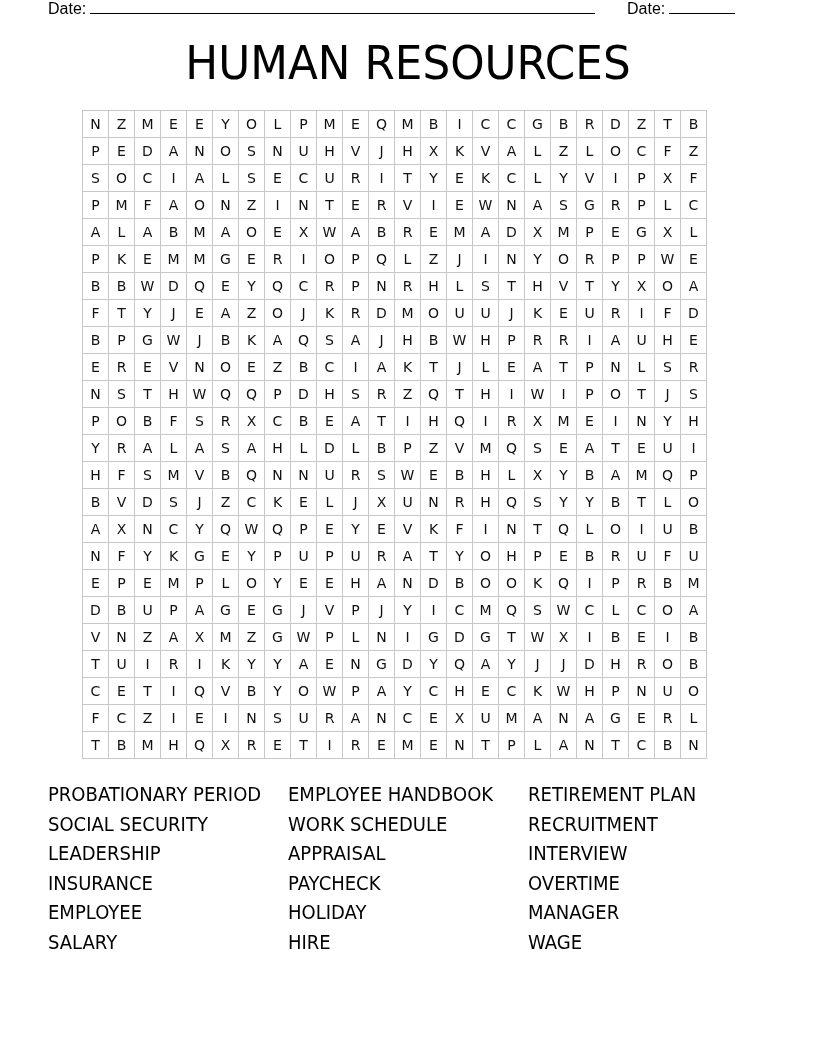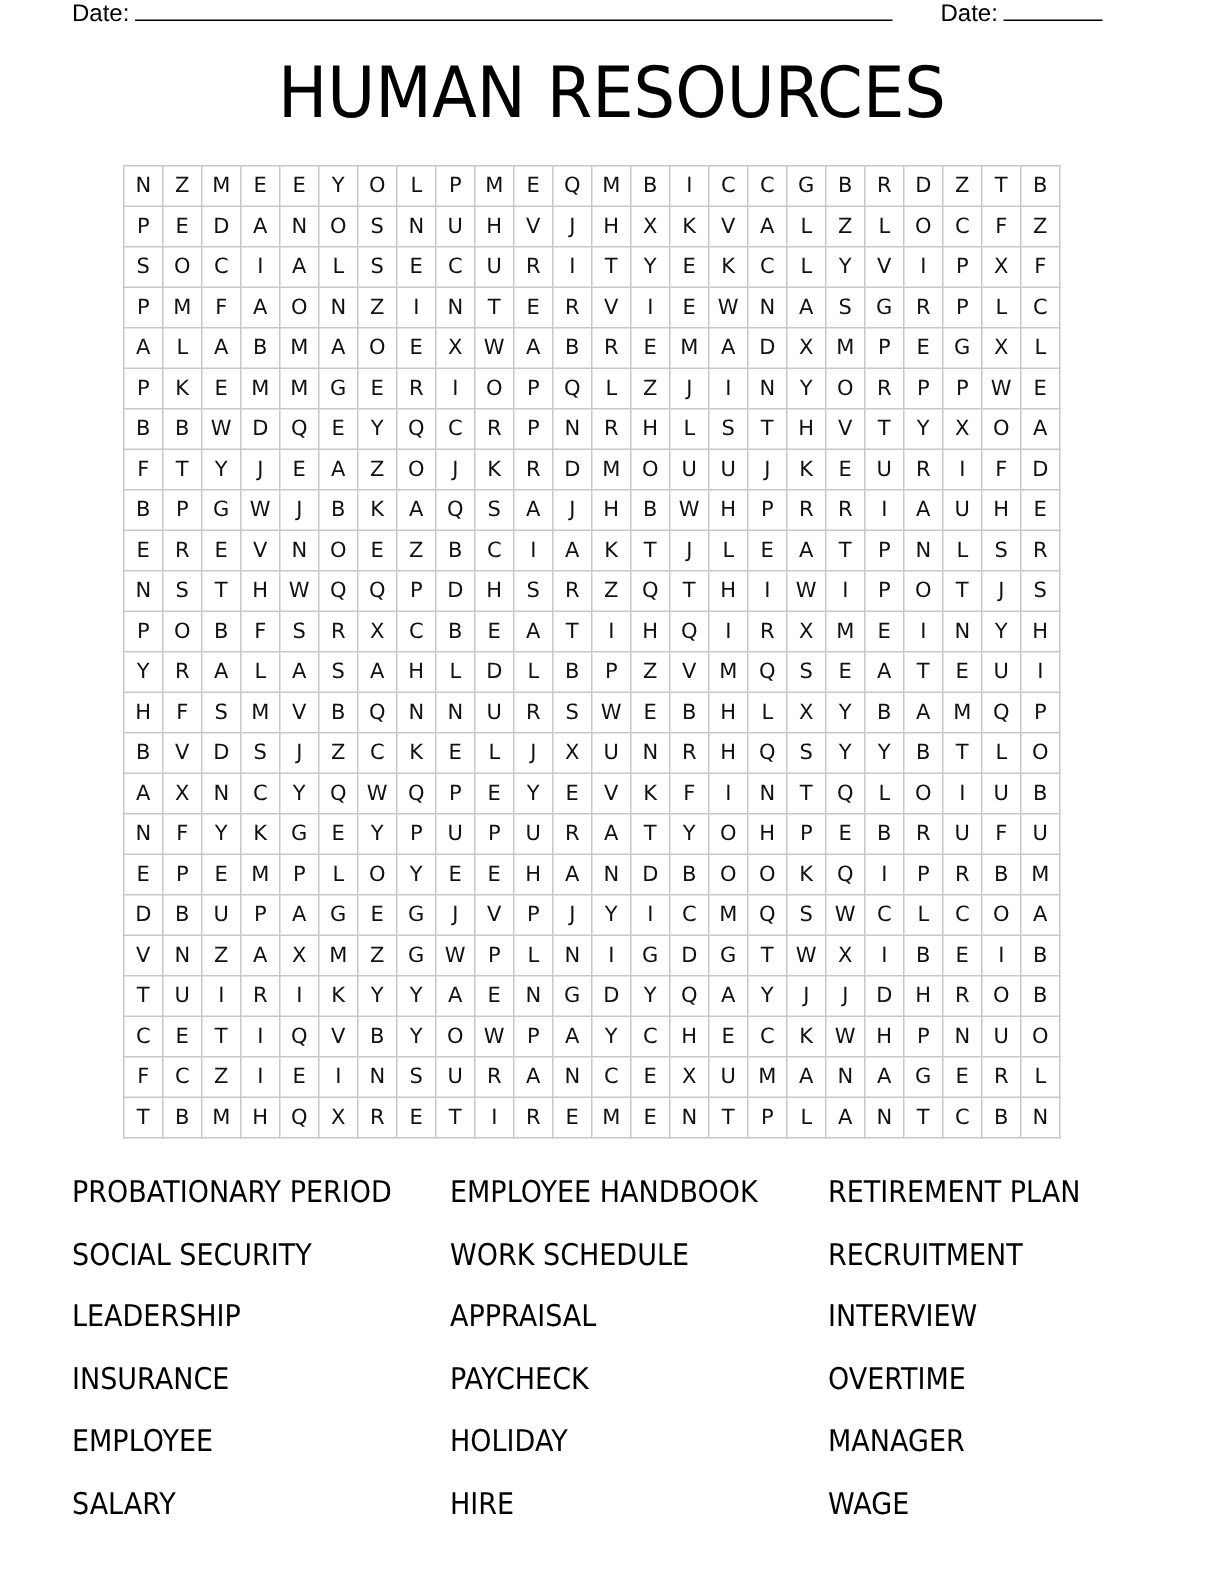--- a/index.html
+++ b/index.html
@@ -88,21 +88,20 @@
     position: absolute;
     left: 48px;
     top: 780px;
     width: 720px;
     display: grid;
     grid-template-columns: 240px 240px 240px;
     grid-auto-rows: 29.6px;
     font-family: "DejaVu Sans", sans-serif;
     font-size: 20px;
     line-height: 29.6px;
-    gap: 12px;
   }
   .word {
     white-space: nowrap;
     transform: scaleX(0.9);
     transform-origin: left center;
   }
 </style>
 </head>
 <body>
 

